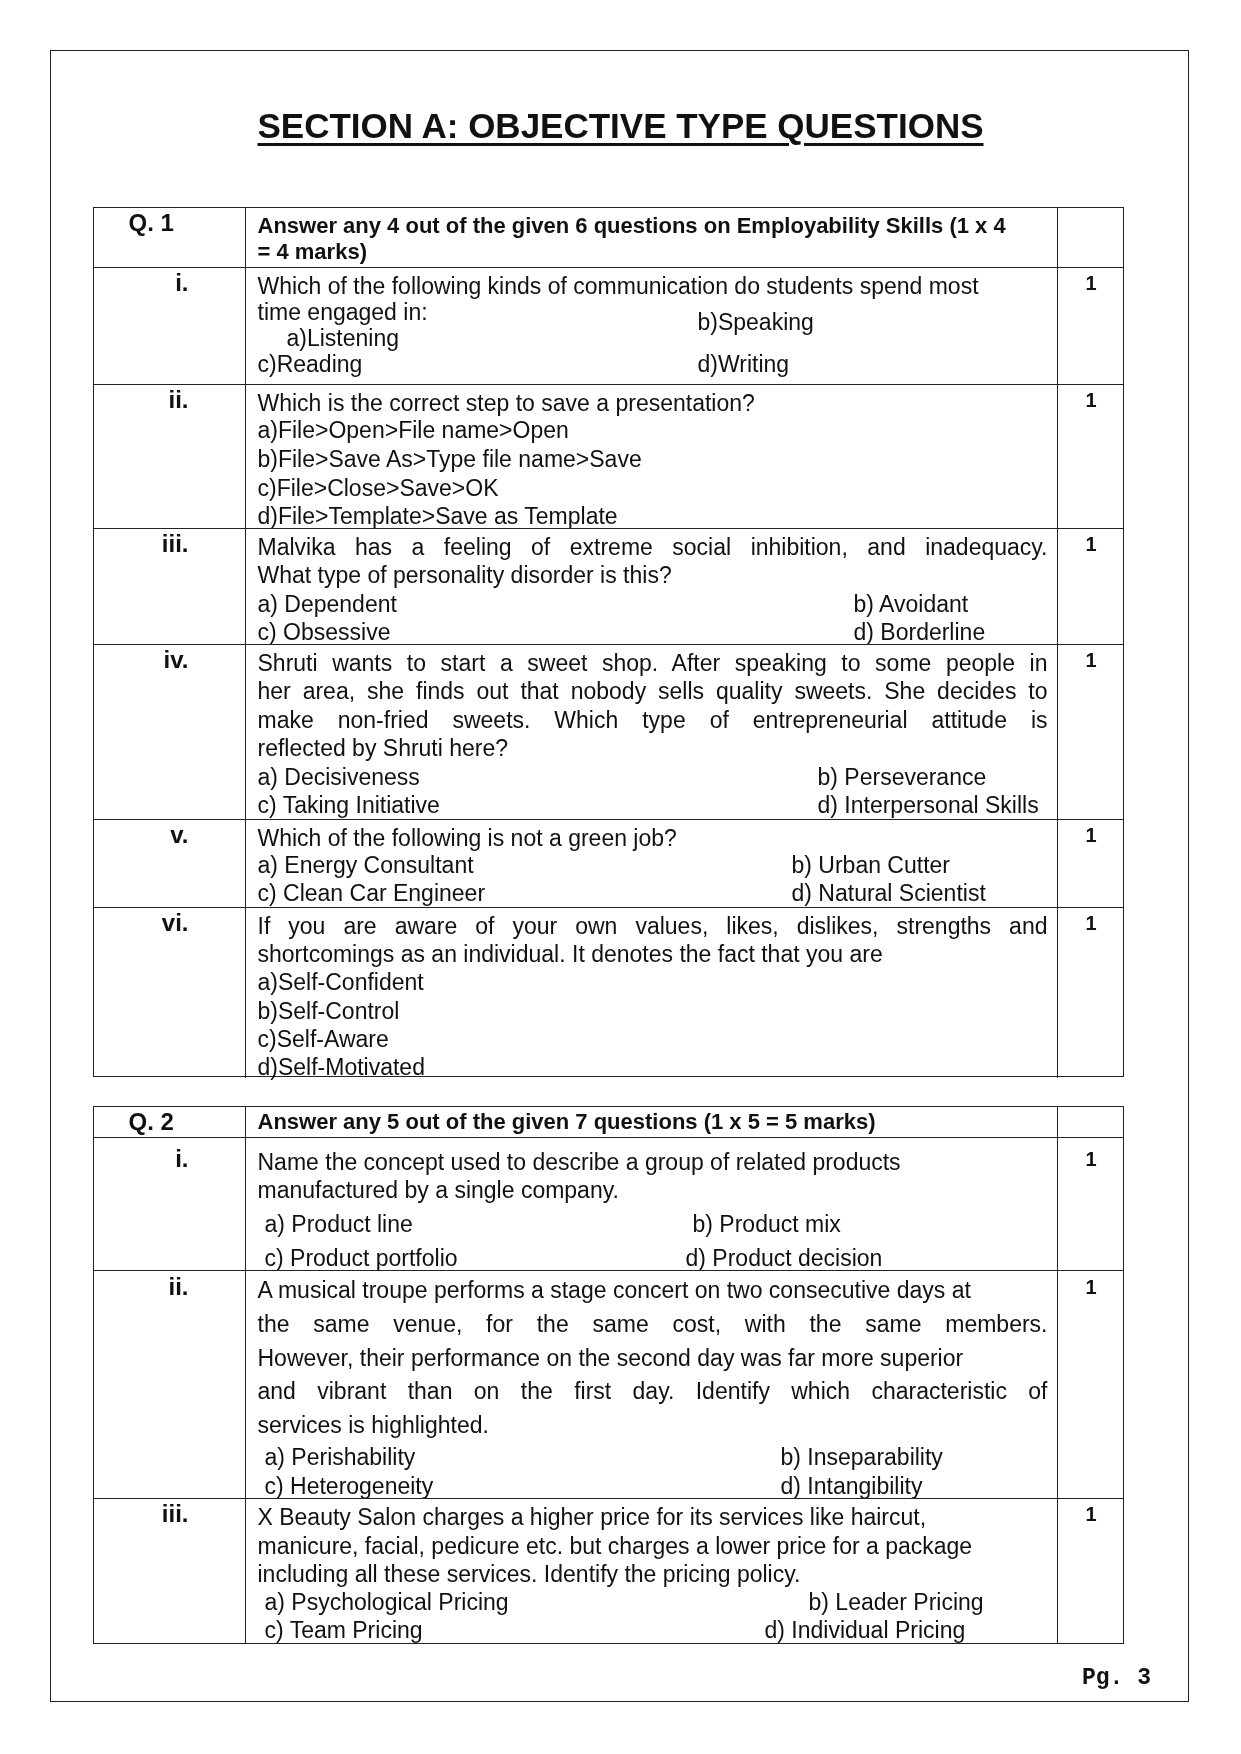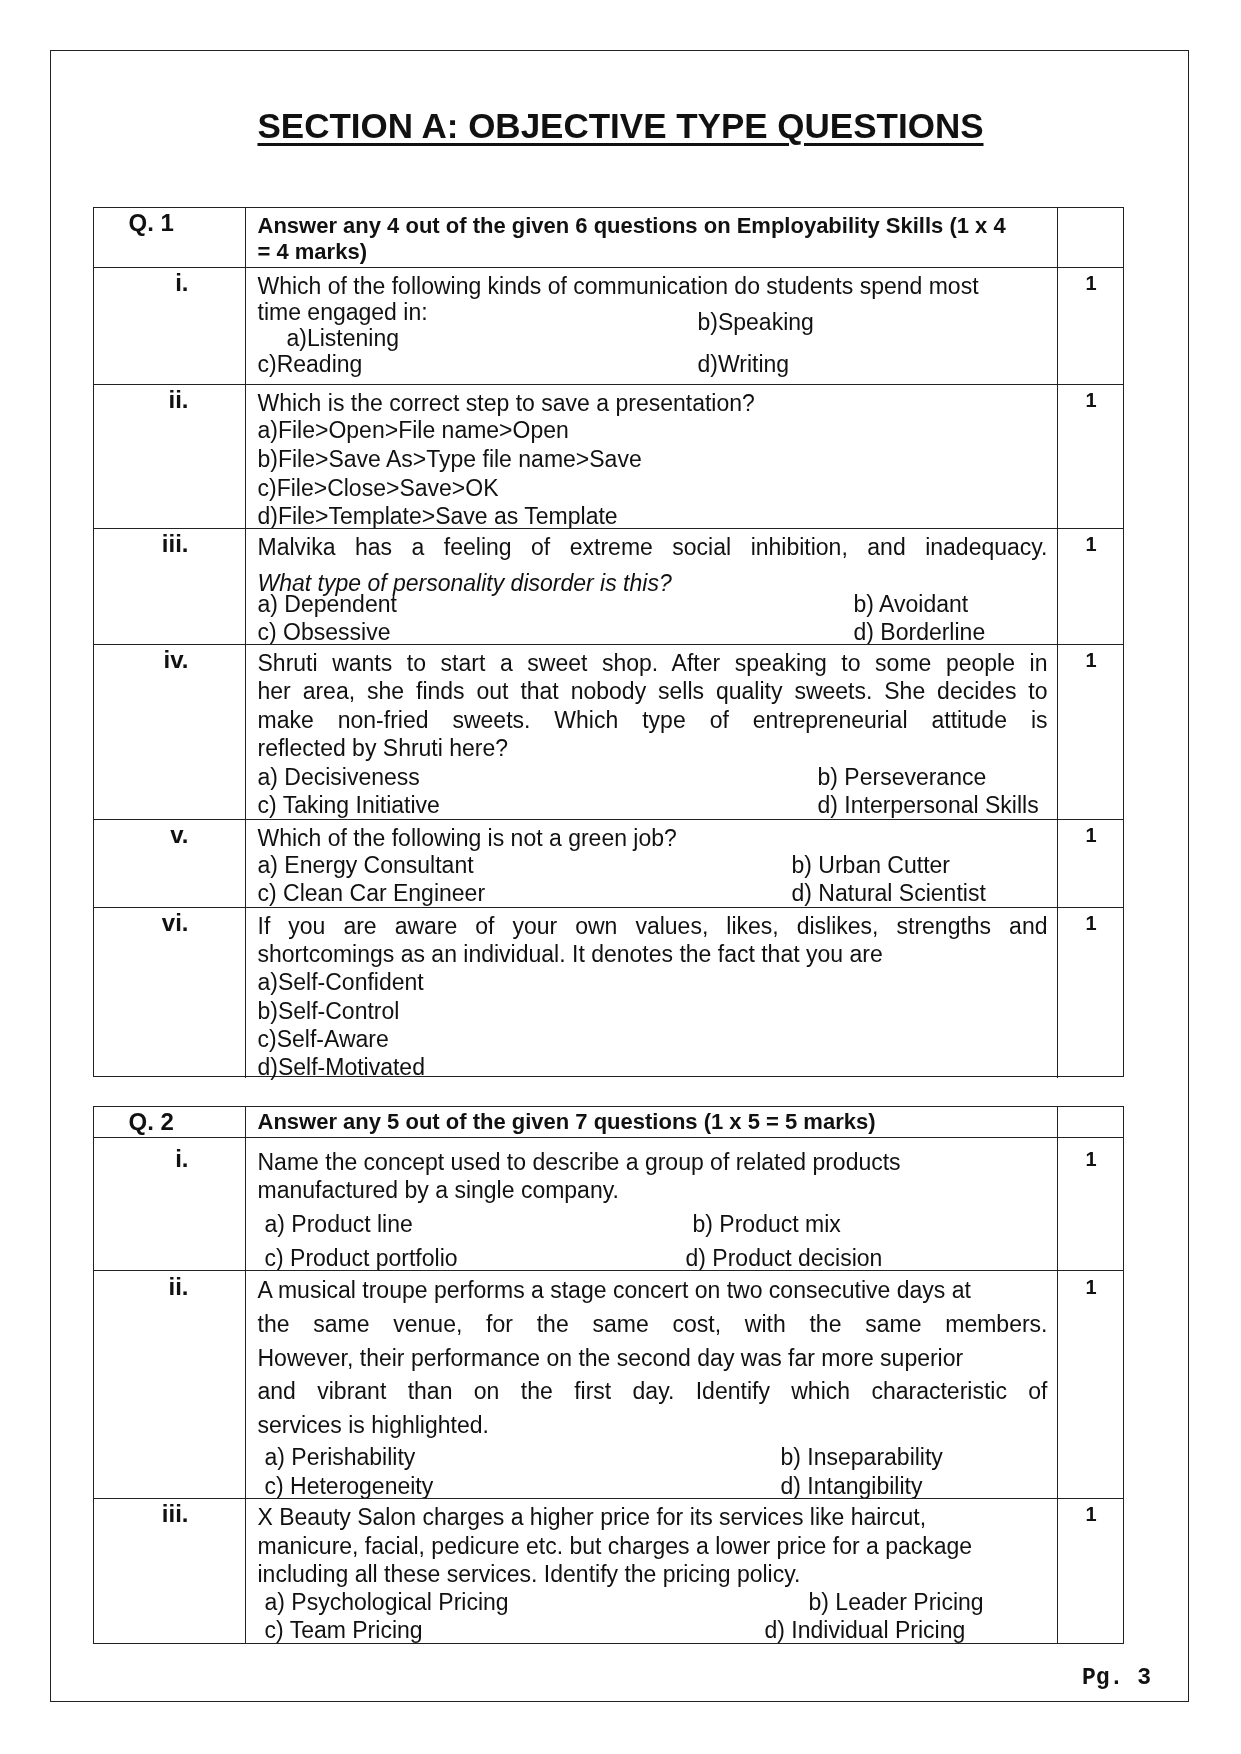--- a/index.html
+++ b/index.html
@@ -72,21 +72,21 @@
         <div class="line" style="top: 117px; left: 165px;">d)File&gt;Template&gt;Save as Template</div>
       </div>
       <div class="row" style="top: 320px; height: 116px;">
         <div class="cell-num">
           <div class="num rnum" style="top: 3px;">iii.</div>
         </div>
         <div class="cell-marks">
           <div class="mark" style="top: 3px;">1</div>
         </div>
         <div class="line just" style="top: 4px;">Malvika has a feeling of extreme social inhibition, and inadequacy.</div>
-        <div class="line" style="top: 40px; font-style: italic;">What type of personality disorder is this?</div>
+        <div class="line" style="top: 32px;">What type of personality disorder is this?</div>
         <div class="line" style="top: 61px; left: 165px;">a) Dependent</div>
         <div class="line" style="top: 61px; left: 761px;">b) Avoidant</div>
         <div class="line" style="top: 89px; left: 165px;">c) Obsessive</div>
         <div class="line" style="top: 89px; left: 761px;">d) Borderline</div>
       </div>
       <div class="row" style="top: 436px; height: 175px;">
         <div class="cell-num">
           <div class="num rnum" style="top: 3px;">iv.</div>
         </div>
         <div class="cell-marks">

